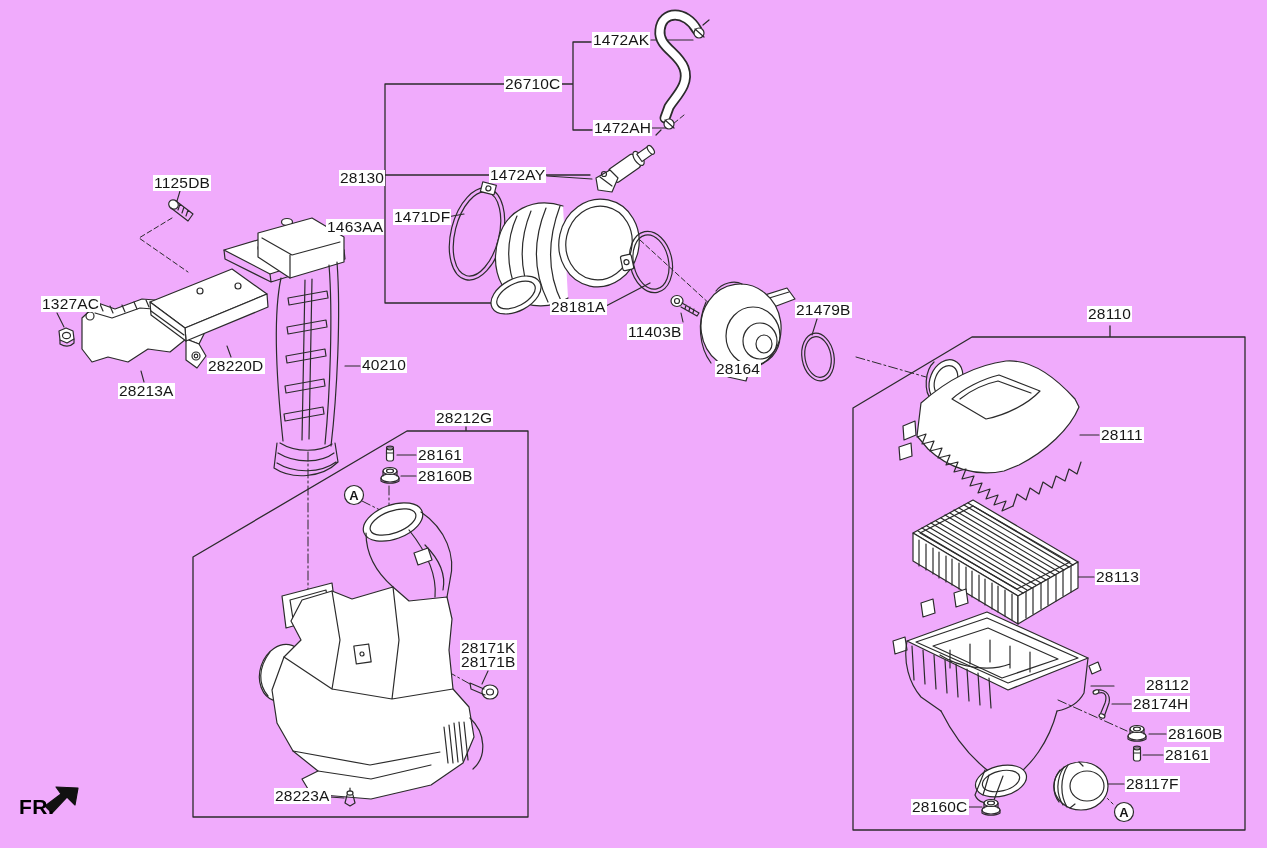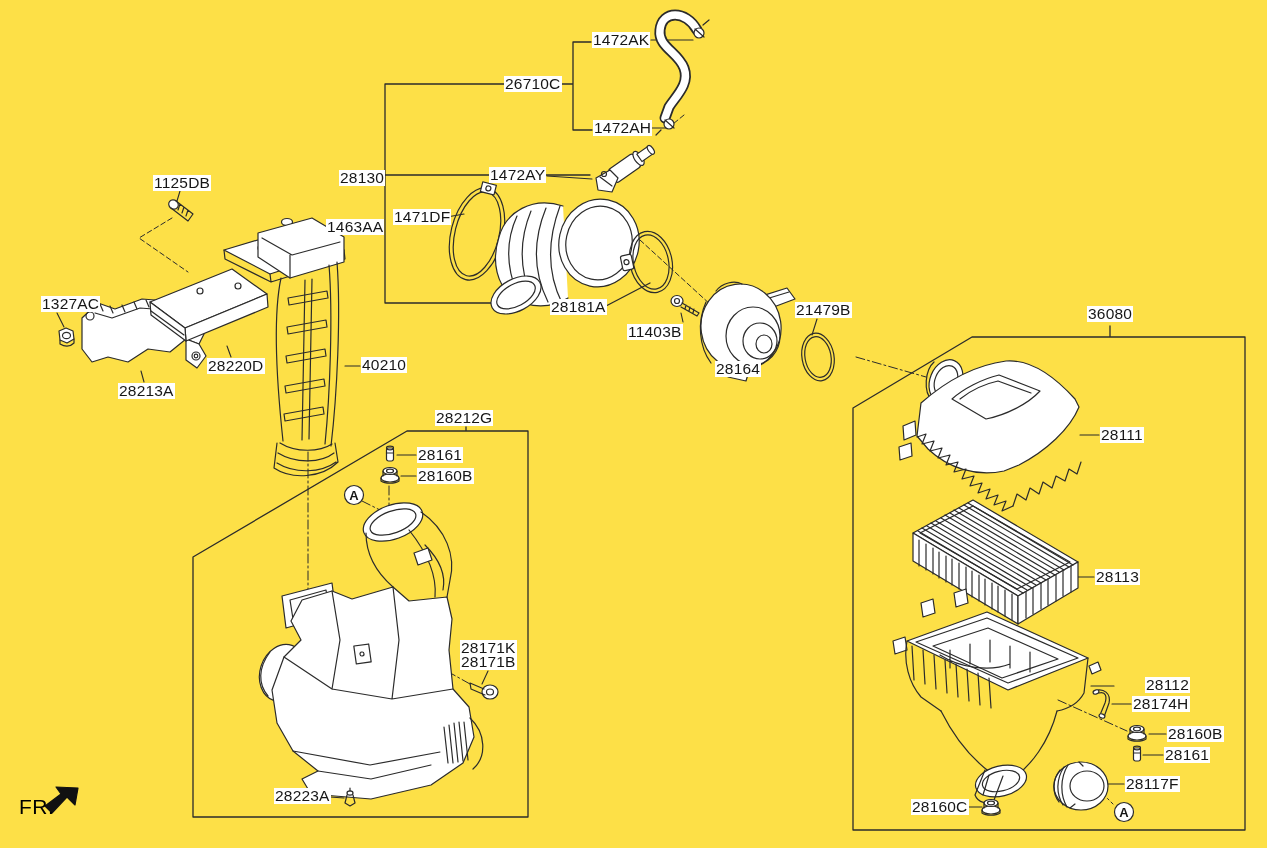--- a/index.html
+++ b/index.html
@@ -1,26 +1,26 @@
 <!DOCTYPE html>
 <html><head>
 <meta charset="utf-8">
 <style>
   html,body{margin:0;padding:0;background:#fff;}
   .canvas{
-    position:relative;width:1267px;height:848px;background:#fde047;
+    position:relative;width:1267px;height:848px;background:#f0abfc;
     font-family:"Liberation Sans", sans-serif;overflow:hidden;
   }
   .canvas svg{position:absolute;left:0;top:0;}
   .lbl{
     position:absolute;font-size:15.5px;color:#161616;background:#fff;
     padding:0 1px;white-space:nowrap;line-height:16px;letter-spacing:.2px;
   }
   .fr{
-    position:absolute;font-size:21px;font-weight:normal;color:#000;
+    position:absolute;font-size:21px;font-weight:bold;color:#000;
     letter-spacing:.5px;
   }
   .callout{
     position:absolute;width:19px;height:19px;text-align:center;
     font-size:13px;font-weight:bold;color:#161616;line-height:19px;
     transform:translate(-50%,-50%);
   }
 </style>
 </head>
 <body>
@@ -347,21 +347,21 @@
 <div class="lbl" style="left:153px;top:175px">1125DB</div>
 <div class="lbl" style="left:326px;top:219px">1463AA</div>
 <div class="lbl" style="left:41px;top:296px">1327AC</div>
 <div class="lbl" style="left:207px;top:358px">28220D</div>
 <div class="lbl" style="left:118px;top:383px">28213A</div>
 <div class="lbl" style="left:361px;top:357px">40210</div>
 <div class="lbl" style="left:550px;top:299px">28181A</div>
 <div class="lbl" style="left:627px;top:324px">11403B</div>
 <div class="lbl" style="left:715px;top:361px">28164</div>
 <div class="lbl" style="left:795px;top:302px">21479B</div>
-<div class="lbl" style="left:1087px;top:306px">36080</div>
+<div class="lbl" style="left:1087px;top:306px">28110</div>
 <div class="lbl" style="left:1100px;top:427px">28111</div>
 <div class="lbl" style="left:1095px;top:569px">28113</div>
 <div class="lbl" style="left:1145px;top:677px">28112</div>
 <div class="lbl" style="left:1132px;top:696px">28174H</div>
 <div class="lbl" style="left:1167px;top:726px">28160B</div>
 <div class="lbl" style="left:1164px;top:747px">28161</div>
 <div class="lbl" style="left:1125px;top:776px">28117F</div>
 <div class="lbl" style="left:911px;top:799px">28160C</div>
 <div class="lbl" style="left:435px;top:410px">28212G</div>
 <div class="lbl" style="left:417px;top:447px">28161</div>

